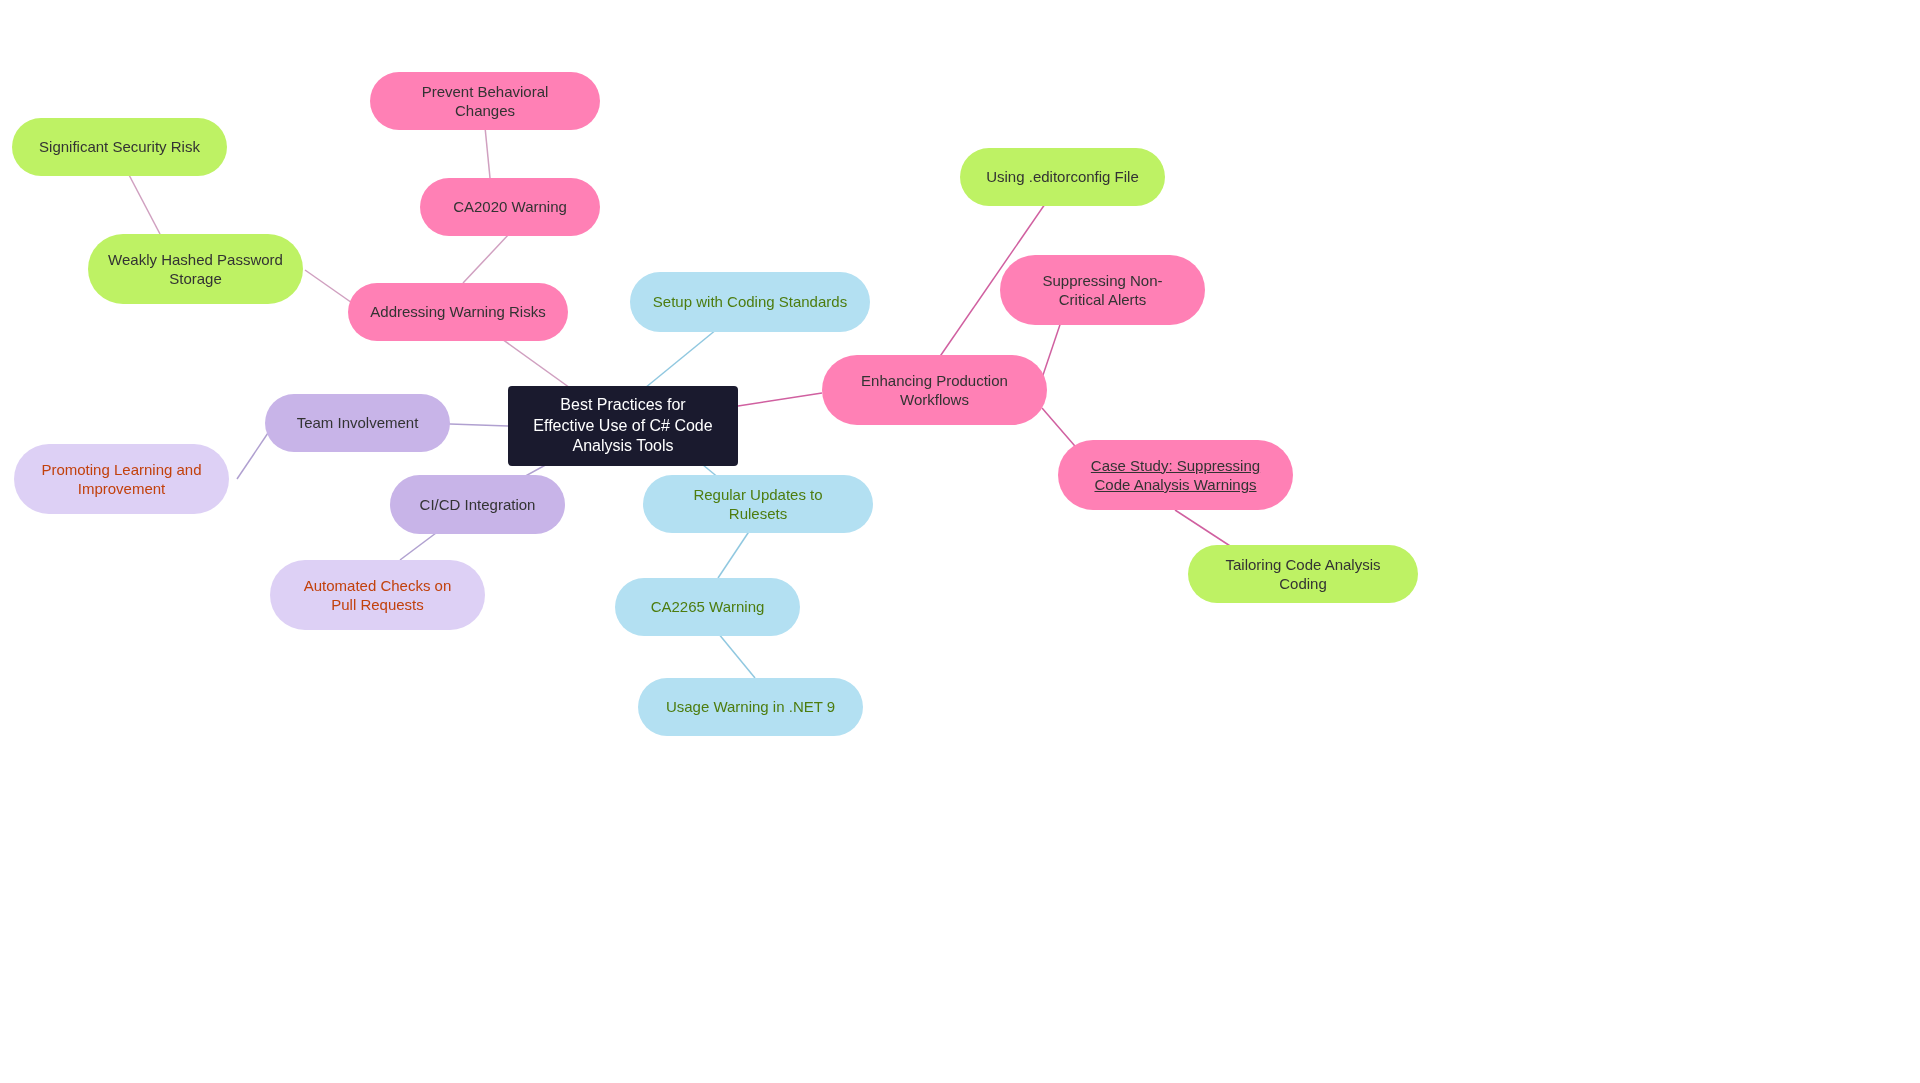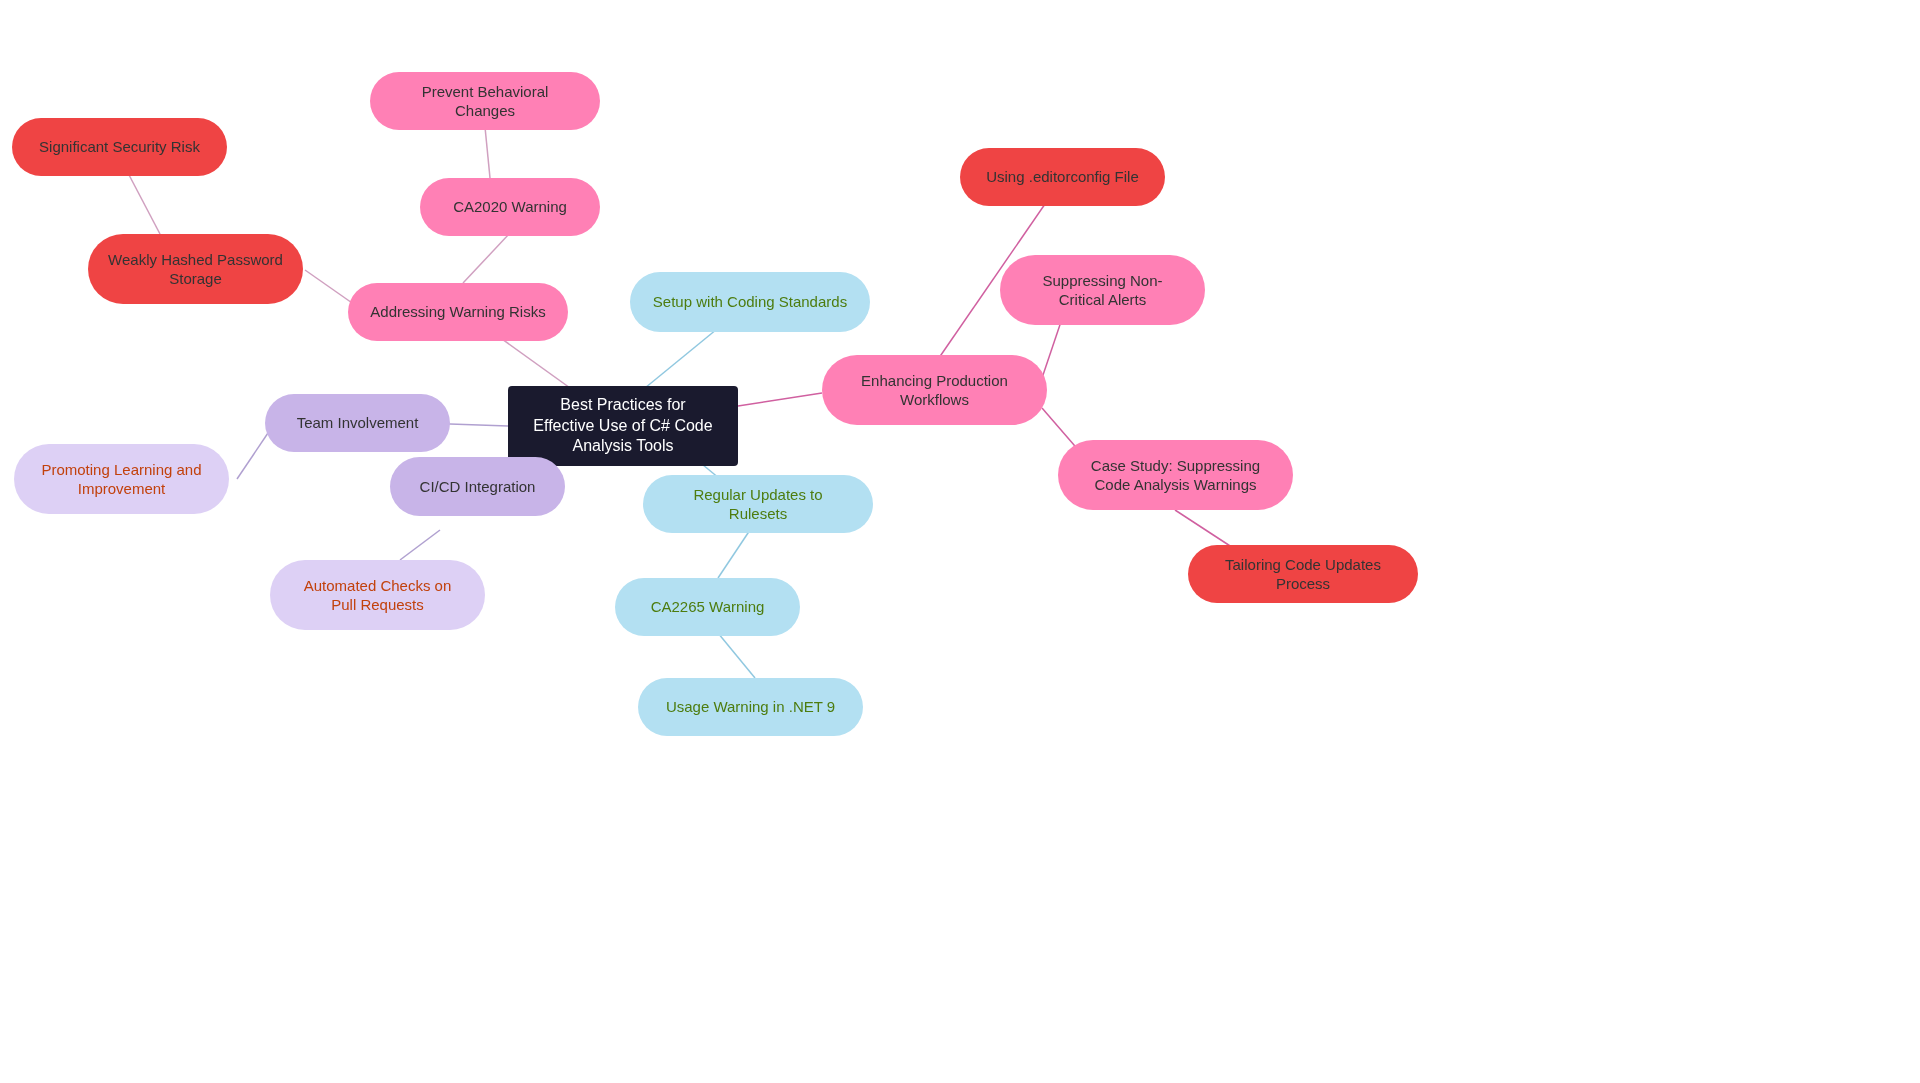--- a/index.html
+++ b/index.html
@@ -44,21 +44,21 @@
       width: 230px;
       height: 80px;
     }
 
     .node-pink {
       background: #ff80b5;
       color: #333;
     }
 
     .node-light-pink {
-      background: #ef4444;
+      background: #bef264;
       color: #333;
     }
 
     .node-blue {
       background: #b3e0f2;
       color: #4d7c0f;
     }
 
     .node-lavender {
       background: #c8b4e8;
@@ -137,21 +137,21 @@
 </div>
 
 <div class="node node-lavender" style="left: 265px; top: 394px; width: 185px; height: 55px;">
   <span>Team Involvement</span>
 </div>
 
 <div class="node node-light-lavender" style="left: 14px; top: 444px; width: 215px; height: 70px;">
   <span>Promoting Learning and Improvement</span>
 </div>
 
-<div class="node node-lavender" style="left: 390px; top: 457px; width: 175px; height: 59px;">
+<div class="node node-lavender" style="left: 390px; top: 475px; width: 175px; height: 59px;">
   <span>CI/CD Integration</span>
 </div>
 
 <div class="node node-light-lavender" style="left: 270px; top: 560px; width: 215px; height: 70px;">
   <span>Automated Checks on Pull Requests</span>
 </div>
 
 <div class="node node-blue" style="left: 630px; top: 272px; width: 240px; height: 60px;">
   <span>Setup with Coding Standards</span>
 </div>
@@ -173,19 +173,19 @@
 </div>
 
 <div class="node node-light-pink" style="left: 960px; top: 148px; width: 205px; height: 55px;">
   <span>Using .editorconfig File</span>
 </div>
 
 <div class="node node-pink" style="left: 1000px; top: 255px; width: 205px; height: 70px;">
   <span>Suppressing Non-Critical Alerts</span>
 </div>
 
-<div class="node node-pink" style="left: 1058px; top: 440px; width: 235px; height: 70px;">
+<div class="node node-pink" style="left: 1058px; top: 440px; width: 235px; height: 70px; text-decoration: underline;">
   <span>Case Study: Suppressing Code Analysis Warnings</span>
 </div>
 
 <div class="node node-light-pink" style="left: 1188px; top: 545px; width: 230px; height: 55px;">
-  <span>Tailoring Code Updates Process</span>
+  <span>Tailoring Code Analysis Coding</span>
 </div>
 
 </body></html>

